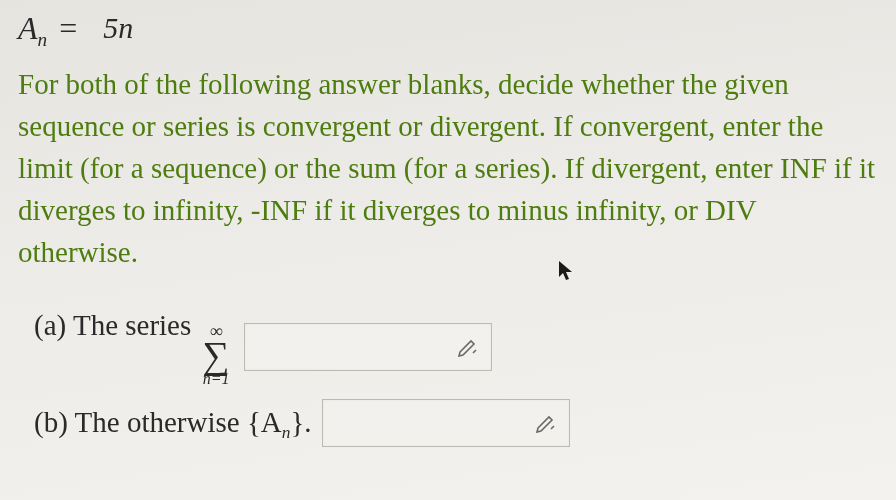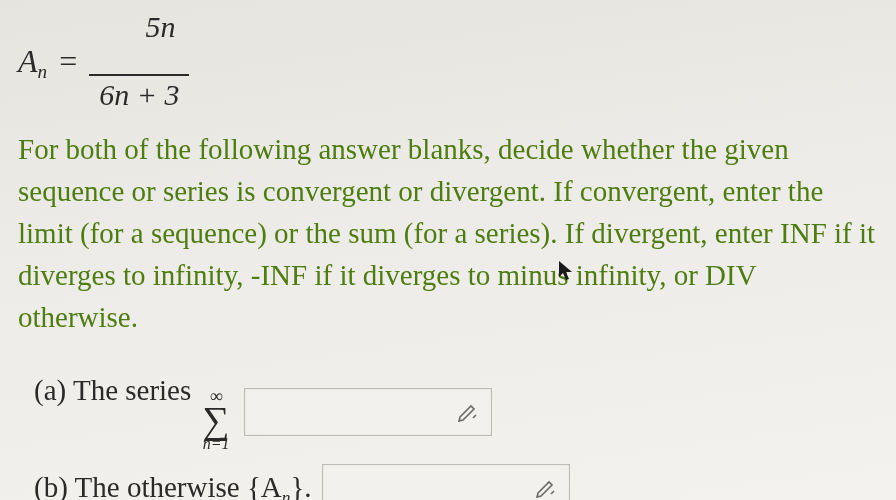--- a/index.html
+++ b/index.html
@@ -23,23 +23,22 @@
     font-size: 32px;
     display: flex;
     align-items: center;
     gap: 12px;
     margin-bottom: 16px;
   }
   .sub { font-size: 0.6em; font-style: italic; position: relative; top: 0.35em; }
   .frac {
     display: inline-flex;
     flex-direction: column;
-    align-items: flex-end;
+    align-items: flex-start;
     font-size: 30px;
-    gap: 28px;
   }
   .frac .num { padding: 0 14px 2px 14px; }
   .frac .den { border-top: 2.5px solid #2a2a2a; padding: 2px 10px 0 10px; }
   .instructions {
     font-size: 29px;
     line-height: 1.45;
     color: #4d7c0f;
     margin-bottom: 36px;
     max-width: 870px;
   }
@@ -96,21 +95,20 @@
 </head>
 <body>
 
 <div class="formula">
   <span>
     <span>A</span><span class="sub">n</span>
   </span>
   <span class="roman">=</span>
   <span class="frac">
     <span class="num">5n</span>
-    <span class="den">6n + 3</span>
   </span>
 </div>
 
 <div class="instructions">For both of the following answer blanks, decide whether the given sequence or series is convergent or divergent. If convergent, enter the limit (for a sequence) or the sum (for a series). If divergent, enter INF if it diverges to infinity, -INF if it diverges to minus infinity, or DIV otherwise.</div>
 
 <div class="part">
   <span>
     <span class="roman">(a) The series </span><span class="sigma-block">
       <span class="top">∞</span>
       <span class="sigma">∑</span>

